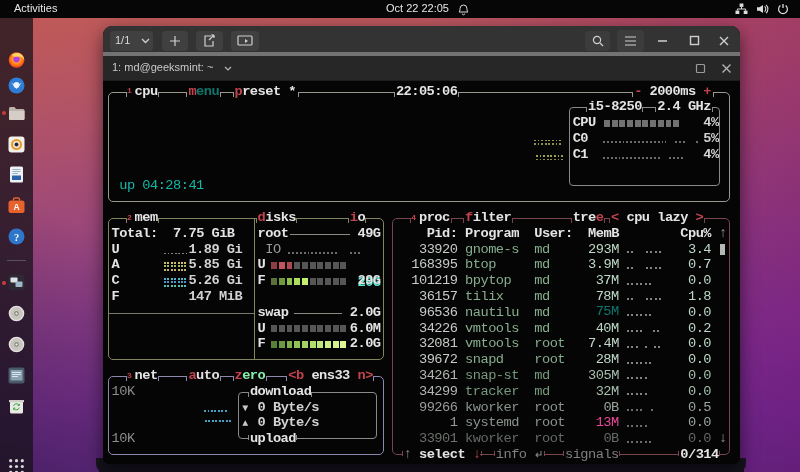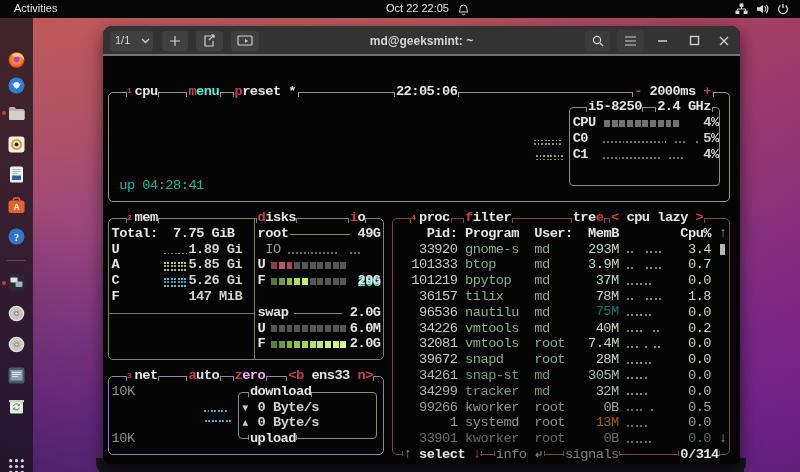--- a/index.html
+++ b/index.html
@@ -7,21 +7,21 @@
 .t.b{font-weight:bold}
 .t.sup{font-size:8px;line-height:12px;letter-spacing:0}
 #desk{position:absolute;left:0;top:18px;width:800px;height:454px;
 background:linear-gradient(175deg,#c05a58 0%,#b15367 20%,#9d4879 40%,#8a3d87 58%,#7c3292 75%,#6a2d8d 90%,#5e2a82 100%)}
 #desk:before{content:'';position:absolute;inset:0;background:linear-gradient(30deg,rgba(22,12,42,.38) 0%,rgba(22,12,42,0) 32%)}
 #desk:after{content:'';position:absolute;inset:0;background:linear-gradient(90deg,rgba(115,5,105,0) 52%,rgba(115,5,105,.30) 100%)}
 #shadow{position:absolute;left:96px;top:458px;width:650px;height:14px;background:#191520;border-radius:0 0 8px 8px}#shadow2{position:absolute;left:99px;top:460px;width:645px;height:12px;background:#15121c}
 #topbar{position:absolute;left:0;top:0;width:800px;height:18px;background:#060606;color:#e6e6e6;font-size:11px}
 #dock{position:absolute;left:0;top:18px;width:33px;height:454px;background:rgba(22,17,24,.74)}
 #win{position:absolute;left:103px;top:26px;width:637px;height:438px;border-radius:9px 9px 7px 7px;overflow:hidden;box-shadow:0 6px 18px rgba(0,0,0,.55);background:#050505}
-#hb{position:absolute;left:0;top:0;width:637px;height:30px;background:#333333;border-bottom:2px solid #737373}
+#hb{position:absolute;left:0;top:0;width:637px;height:30px;background:#333333;border-bottom:4px solid #737373}
 #tb{position:absolute;left:0;top:30px;width:637px;height:25px;background:#272727;border-bottom:1px solid #1d1d1d}
 #term{position:absolute;left:0;top:55px;width:637px;height:383px;background:#050505}
 .hbtn{position:absolute;background:#404040;border-radius:4px}
 .ic{position:absolute}
 </style></head><body>
 <div id="desk"></div>
 <div id="shadow"></div>
 <div id="shadow2"></div>
 <div id="win">
  <div id="hb">
@@ -37,38 +37,49 @@
   <div class="hbtn" style="left:93px;top:5px;width:27px;height:20px"></div>
   <svg class="a" style="left:100px;top:8px" width="13" height="14" viewBox="0 0 13 14">
         <path d="M8 2H2v10h8V7" stroke="#d0d0d0" stroke-width="1.2" fill="none"></path>
         <path d="M6 6l5-5M11 1h-3M11 1v3" stroke="#d0d0d0" stroke-width="1.2" fill="none"></path>
       </svg>
   <div class="hbtn" style="left:128px;top:5px;width:28px;height:20px"></div>
   <svg class="a" style="left:134px;top:9px" width="16" height="12" viewBox="0 0 16 12">
         <rect x="1" y="1" width="14" height="9" rx="1" stroke="#d0d0d0" stroke-width="1.2" fill="none"></rect>
         <path d="M11 6l-3-2v4z" fill="#d0d0d0"></path>
       </svg>
-  <span class="a" style="left:0;top:8px;width:637px;text-align:center;font-size:12px;font-weight:bold;color:#d4d4d4">md@geeksmint: ~</span>
   <div class="hbtn" style="left:482px;top:5px;width:25px;height:20px;background:#3c3c3c"></div>
   <svg class="a" style="left:489px;top:9px" width="12" height="12">
         <circle cx="5" cy="5" r="3.6" stroke="#d0d0d0" stroke-width="1.2" fill="none"></circle>
         <path d="M8 8l3 3" stroke="#d0d0d0" stroke-width="1.2"></path>
       </svg>
   <div class="hbtn" style="left:514px;top:4px;width:27px;height:22px;background:#3c3c3c"></div>
   <svg class="a" style="left:521px;top:10px" width="13" height="10">
         <path d="M1 1h11M1 5h11M1 9h11" stroke="#d0d0d0" stroke-width="1.2"></path>
       </svg>
   <svg class="a" style="left:554px;top:13px" width="11" height="4">
         <path d="M1 2h9" stroke="#cfcfcf" stroke-width="1.4"></path>
       </svg>
   <svg class="a" style="left:586px;top:9px" width="11" height="11">
         <rect x="1.5" y="1.5" width="8" height="8" stroke="#cfcfcf" stroke-width="1.4" fill="none"></rect>
       </svg>
   <svg class="a" style="left:615px;top:9px" width="12" height="12">
         <path d="M2 2l8 8M10 2l-8 8" stroke="#cfcfcf" stroke-width="1.4"></path>
+      </svg>
+ </div>
+ <div id="tb">
+  <span class="a" style="left:9px;top:5px;font-size:11px;color:#c9c9c9">1: md@geeksmint: ~</span>
+  <svg class="a" style="left:121px;top:10px" width="8" height="6">
+        <path d="M1 1l3 3 3-3" stroke="#b5b5b5" stroke-width="1.2" fill="none"></path>
+      </svg>
+  <svg class="a" style="left:592px;top:7px" width="11" height="11">
+        <rect x="1.5" y="1.5" width="8" height="8" rx="1" stroke="#9a9a9a" stroke-width="1.2" fill="none"></rect>
+      </svg>
+  <svg class="a" style="left:618px;top:7px" width="11" height="11">
+        <path d="M1.5 1.5l8 8M9.5 1.5l-8 8" stroke="#b5b5b5" stroke-width="1.3"></path>
       </svg>
  </div>
  <div id="term">
 <div class="a" style="left:4.7px;top:10.5px;width:622.5px;height:110.6px;border:1px solid #97998f;border-radius:5px"></div>
 <div class="a" style="left:23.0px;top:8.5px;width:31.7px;height:5px;background:#050505"></div>
 <div class="a" style="left:23.0px;top:10.5px;width:1px;height:5.0px;background:#97998f"></div>
 <div class="a" style="left:54.7px;top:10.5px;width:1px;height:5.0px;background:#97998f"></div>
 <div class="a" style="left:83.4px;top:8.5px;width:33.7px;height:5px;background:#050505"></div>
 <div class="a" style="left:83.4px;top:10.5px;width:1px;height:5.0px;background:#97998f"></div>
 <div class="a" style="left:117.2px;top:10.5px;width:1px;height:5.0px;background:#97998f"></div>
@@ -77,21 +88,21 @@
 <div class="a" style="left:195.0px;top:10.5px;width:1px;height:5.0px;background:#97998f"></div>
 <div class="a" style="left:290.9px;top:8.5px;width:64.5px;height:5px;background:#050505"></div>
 <div class="a" style="left:290.9px;top:10.5px;width:1px;height:5.0px;background:#97998f"></div>
 <div class="a" style="left:355.4px;top:10.5px;width:1px;height:5.0px;background:#97998f"></div>
 <div class="a" style="left:529.2px;top:8.5px;width:80.9px;height:5px;background:#050505"></div>
 <div class="a" style="left:529.2px;top:10.5px;width:1px;height:5.0px;background:#97998f"></div>
 <div class="a" style="left:610.0px;top:10.5px;width:1px;height:5.0px;background:#97998f"></div>
 <span class="t b sup" style="left:24.0px;top:4.1px;color:#c2434e">1</span>
 <span class="t b" style="left:31.6px;top:2.6px;color:#e4e4e4">cpu</span>
 <span class="t b" style="left:85.4px;top:2.6px;color:#c2434e">m</span>
-<span class="t b" style="left:93.1px;top:2.6px;color:#5eead4">enu</span>
+<span class="t b" style="left:93.1px;top:2.6px;color:#0f766e">enu</span>
 <span class="t b" style="left:131.5px;top:2.6px;color:#c2434e">p</span>
 <span class="t b" style="left:139.2px;top:2.6px;color:#e4e4e4">reset *</span>
 <span class="t b" style="left:292.9px;top:2.6px;color:#e4e4e4">22:05:06</span>
 <span class="t b" style="left:531.2px;top:2.6px;color:#c2434e">-</span>
 <span class="t b" style="left:546.5px;top:2.6px;color:#e4e4e4">2000ms</span>
 <span class="t b" style="left:600.3px;top:2.6px;color:#c2434e">+</span>
 <div class="a" style="left:465.8px;top:26.3px;width:151.5px;height:79.0px;border:1px solid #878b8b;border-radius:4px"></div>
 <div class="a" style="left:483.1px;top:24.3px;width:55.8px;height:5px;background:#050505"></div>
 <div class="a" style="left:483.1px;top:26.3px;width:1px;height:5.0px;background:#878b8b"></div>
 <div class="a" style="left:538.8px;top:26.3px;width:1px;height:5.0px;background:#878b8b"></div>
@@ -229,21 +240,21 @@
 <div class="a" style="left:129.5px;top:294.9px;width:1px;height:5.0px;background:#8d87ae"></div>
 <div class="a" style="left:163.3px;top:294.9px;width:1px;height:5.0px;background:#8d87ae"></div>
 <div class="a" style="left:183.3px;top:292.9px;width:86.5px;height:5px;background:#050505"></div>
 <div class="a" style="left:183.3px;top:294.9px;width:1px;height:5.0px;background:#8d87ae"></div>
 <div class="a" style="left:269.9px;top:294.9px;width:1px;height:5.0px;background:#8d87ae"></div>
 <span class="t b sup" style="left:24.0px;top:288.5px;color:#c2434e">3</span>
 <span class="t b" style="left:31.6px;top:287.0px;color:#e4e4e4">net</span>
 <span class="t b" style="left:85.4px;top:287.0px;color:#c2434e">a</span>
 <span class="t b" style="left:93.1px;top:287.0px;color:#e4e4e4">uto</span>
 <span class="t b" style="left:131.5px;top:287.0px;color:#c2434e">z</span>
-<span class="t b" style="left:139.2px;top:287.0px;color:#f0abfc">ero</span>
+<span class="t b" style="left:139.2px;top:287.0px;color:#86efac">ero</span>
 <span class="t b" style="left:185.3px;top:287.0px;color:#c2434e">&lt;b</span>
 <span class="t b" style="left:208.4px;top:287.0px;color:#e4e4e4">ens33</span>
 <span class="t b" style="left:254.5px;top:287.0px;color:#c2434e">n&gt;</span>
 <span class="t n" style="left:8.6px;top:302.8px;color:#8c8c8c">10K</span>
 <span class="t n" style="left:8.6px;top:350.2px;color:#8c8c8c">10K</span>
 <div class="a" style="left:135.4px;top:310.7px;width:138.3px;height:47.4px;border:1px solid #878b8b;border-radius:4px"></div>
 <div class="a" style="left:144.9px;top:308.7px;width:63.5px;height:5px;background:#050505"></div>
 <div class="a" style="left:144.9px;top:310.7px;width:1px;height:5.0px;background:#878b8b"></div>
 <div class="a" style="left:208.4px;top:310.7px;width:1px;height:5.0px;background:#878b8b"></div>
 <div class="a" style="left:144.9px;top:356.1px;width:48.1px;height:5px;background:#050505"></div>
@@ -287,21 +298,21 @@
 <span class="t n" style="left:615.7px;top:144.8px;color:#9a9a9a">↑</span>
 <div class="a" style="left:616.7px;top:162.6px;width:5.6px;height:11.6px;background:#b5b8b5"></div>
 <span class="t n" style="left:615.7px;top:350.2px;color:#9a9a9a">↓</span>
 <span class="t n" style="left:316.0px;top:160.6px;color:#c6cbc6">33920</span>
 <span class="t n" style="left:362.1px;top:160.6px;color:#86ae8e">gnome-s</span>
 <span class="t n" style="left:431.3px;top:160.6px;color:#86ae8e">md</span>
 <span class="t n" style="left:485.1px;top:160.6px;color:#bed7c6">293M</span>
 <span class="t n" style="left:585.0px;top:160.6px;color:#bed7c6">3.4</span>
 <div class="a" style="left:523.5px;top:170.0px;width:8.8px;height:2.0px;background:repeating-linear-gradient(90deg,#80857f 0,#80857f 2.0px,transparent 2.0px,transparent 4.4px)"></div>
 <div class="a" style="left:542.5px;top:170.0px;width:17.6px;height:2.0px;background:repeating-linear-gradient(90deg,#80857f 0,#80857f 2.0px,transparent 2.0px,transparent 4.4px)"></div>
-<span class="t n" style="left:308.3px;top:176.4px;color:#c6cbc6">101333</span>
+<span class="t n" style="left:308.3px;top:176.4px;color:#c6cbc6">168395</span>
 <span class="t n" style="left:362.1px;top:176.4px;color:#86ae8e">btop</span>
 <span class="t n" style="left:431.3px;top:176.4px;color:#86ae8e">md</span>
 <span class="t n" style="left:485.1px;top:176.4px;color:#bed7c6">3.9M</span>
 <span class="t n" style="left:585.0px;top:176.4px;color:#bed7c6">0.7</span>
 <div class="a" style="left:523.5px;top:185.8px;width:8.8px;height:2.0px;background:repeating-linear-gradient(90deg,#80857f 0,#80857f 2.0px,transparent 2.0px,transparent 4.4px)"></div>
 <div class="a" style="left:542.5px;top:185.8px;width:17.6px;height:2.0px;background:repeating-linear-gradient(90deg,#80857f 0,#80857f 2.0px,transparent 2.0px,transparent 4.4px)"></div>
 <span class="t n" style="left:308.3px;top:192.2px;color:#c6cbc6">101219</span>
 <span class="t n" style="left:362.1px;top:192.2px;color:#86ae8e">bpytop</span>
 <span class="t n" style="left:431.3px;top:192.2px;color:#86ae8e">md</span>
 <span class="t n" style="left:492.7px;top:192.2px;color:#bed7c6">37M</span>
@@ -356,21 +367,21 @@
 <span class="t n" style="left:316.0px;top:318.6px;color:#989c98">99266</span>
 <span class="t n" style="left:362.1px;top:318.6px;color:#8a948c">kworker</span>
 <span class="t n" style="left:431.3px;top:318.6px;color:#8a948c">root</span>
 <span class="t n" style="left:500.4px;top:318.6px;color:#9aa59d">0B</span>
 <span class="t n" style="left:585.0px;top:318.6px;color:#9aa59d">0.5</span>
 <div class="a" style="left:523.5px;top:328.0px;width:17.6px;height:2.0px;background:repeating-linear-gradient(90deg,#6a6a6a 0,#6a6a6a 2.0px,transparent 2.0px,transparent 4.4px)"></div>
 <div class="a" style="left:547.5px;top:328.0px;width:4.4px;height:2.0px;background:repeating-linear-gradient(90deg,#6a6a6a 0,#6a6a6a 2.0px,transparent 2.0px,transparent 4.4px)"></div>
 <span class="t n" style="left:346.7px;top:334.4px;color:#989c98">1</span>
 <span class="t n" style="left:362.1px;top:334.4px;color:#8a948c">systemd</span>
 <span class="t n" style="left:431.3px;top:334.4px;color:#8a948c">root</span>
-<span class="t n" style="left:492.7px;top:334.4px;color:#a16207">13M</span>
+<span class="t n" style="left:492.7px;top:334.4px;color:#ec4899">13M</span>
 <span class="t n" style="left:585.0px;top:334.4px;color:#9aa59d">0.0</span>
 <div class="a" style="left:523.5px;top:343.8px;width:22.0px;height:2.0px;background:repeating-linear-gradient(90deg,#6a6a6a 0,#6a6a6a 2.0px,transparent 2.0px,transparent 4.4px)"></div>
 <span class="t n" style="left:316.0px;top:350.2px;color:#6b706b">33901</span>
 <span class="t n" style="left:362.1px;top:350.2px;color:#646a66">kworker</span>
 <span class="t n" style="left:431.3px;top:350.2px;color:#646a66">root</span>
 <span class="t n" style="left:500.4px;top:350.2px;color:#646a66">0B</span>
 <span class="t n" style="left:585.0px;top:350.2px;color:#646a66">0.0</span>
 <div class="a" style="left:523.5px;top:359.6px;width:26.4px;height:2.0px;background:repeating-linear-gradient(90deg,#6a6a6a 0,#6a6a6a 2.0px,transparent 2.0px,transparent 4.4px)"></div>
 <div class="a" style="left:298.6px;top:371.9px;width:78.9px;height:5px;background:#050505"></div>
 <div class="a" style="left:298.6px;top:369.9px;width:1px;height:5.0px;background:#78454f"></div>

